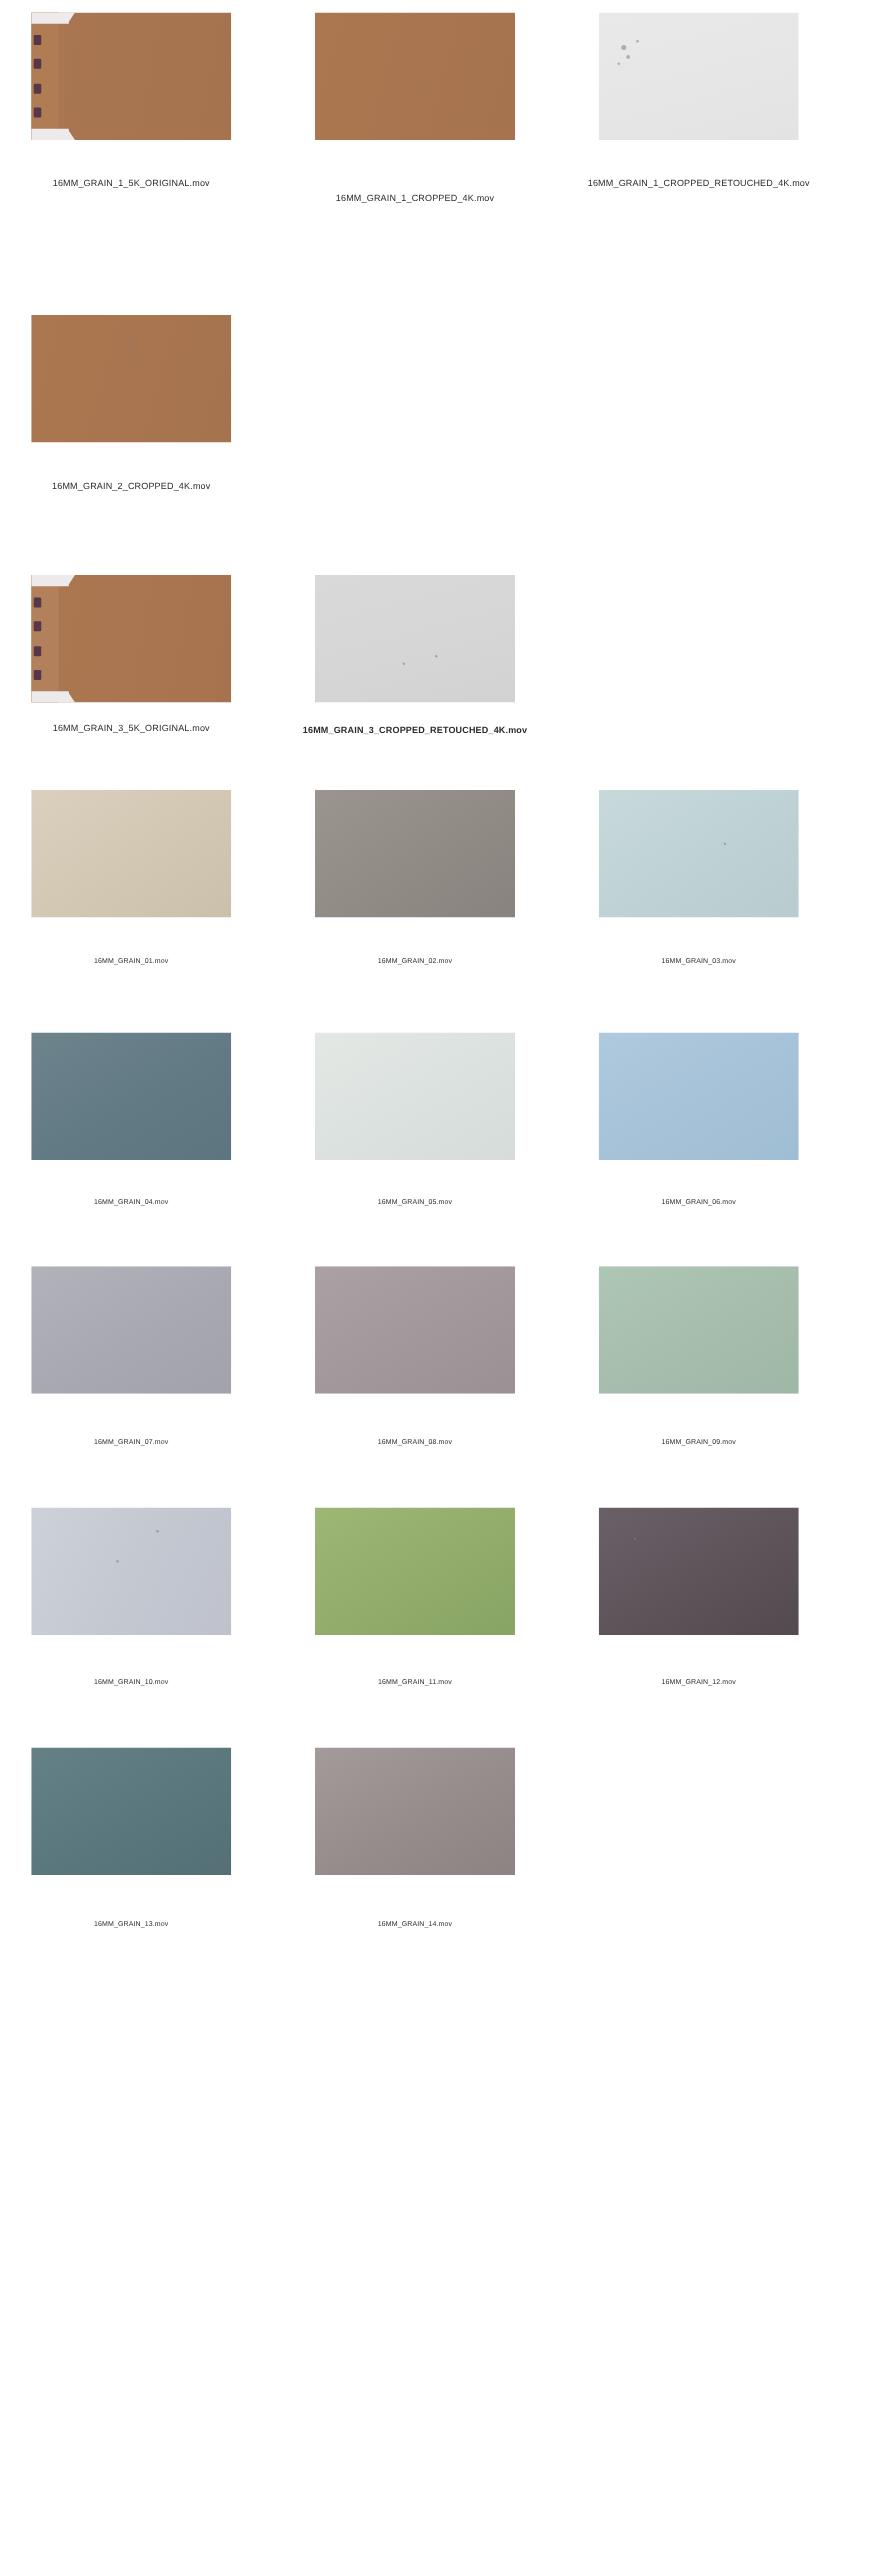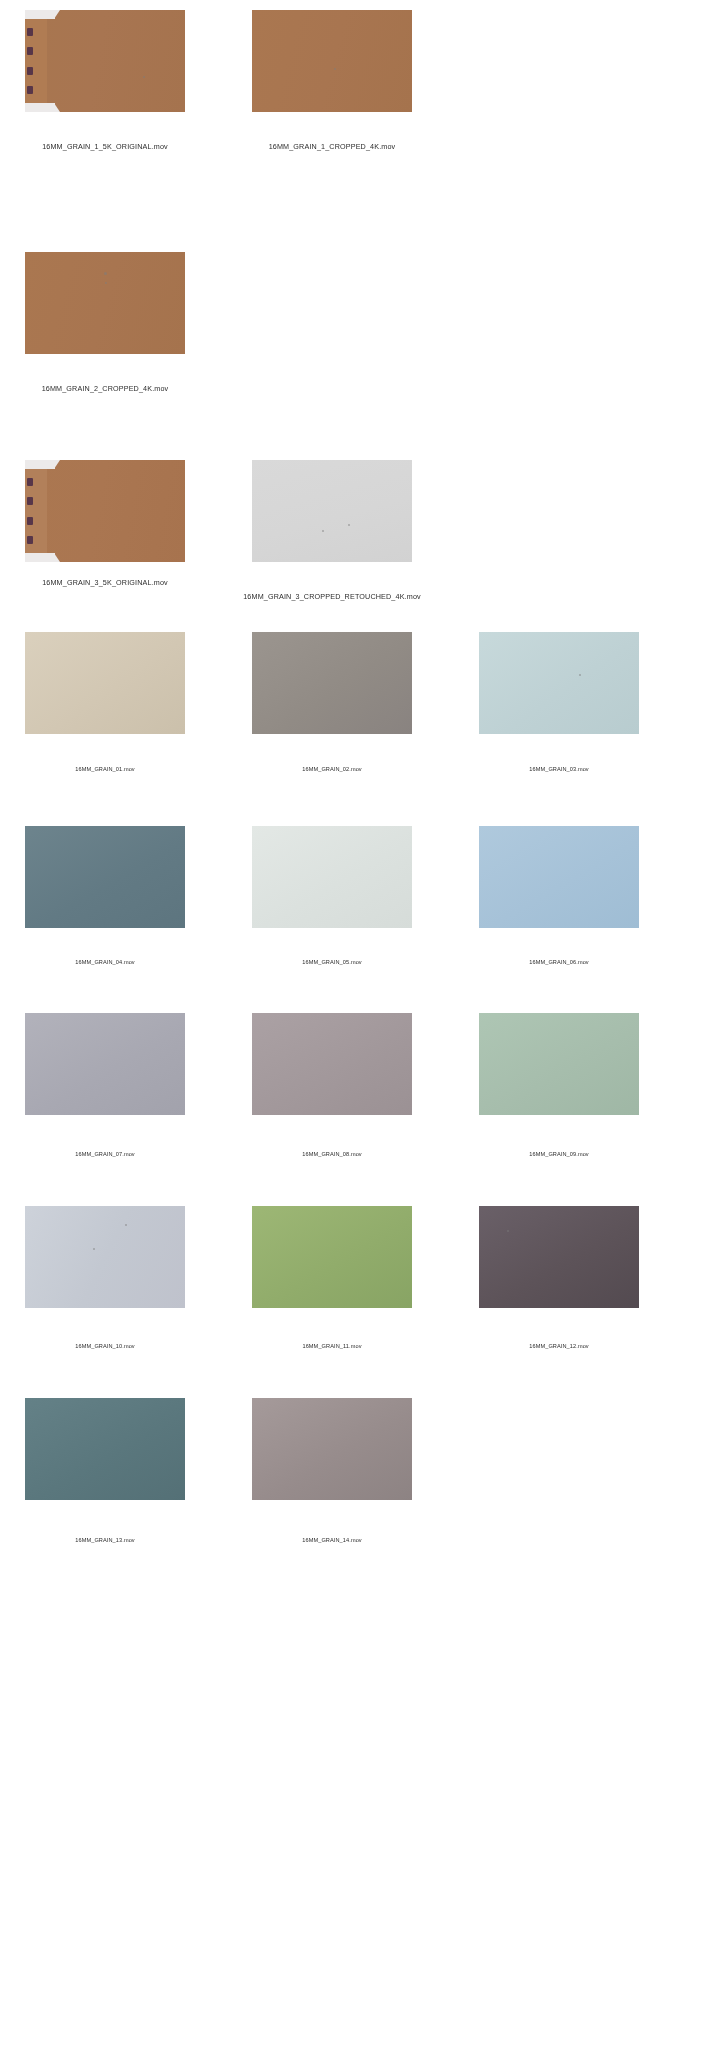--- a/index.html
+++ b/index.html
@@ -151,21 +151,31 @@
           </div>
           <div class="speck" style="left: 118px; top: 66px; width: 2px; height: 2px;"></div>
         </div>
         <div class="asset-label" style="margin-top: 30px;">16MM_GRAIN_1_5K_ORIGINAL.mov</div>
       </div>
       <div class="grid-cell">
         <div class="thumb-frame">
           <div class="thumb-img" style="background: linear-gradient(105deg, rgb(170, 119, 80) 0%, rgb(168, 117, 80) 50%, rgb(165, 115, 77) 100%);"></div>
           <div class="speck" style="left: 82px; top: 58px; width: 2px; height: 2px;"></div>
         </div>
-        <div class="asset-label" style="margin-top: 30px;">16MM_GRAIN_1_CROPPED_4K.mov</div>
+        <div class="asset-label" style="margin-top: 42px;">16MM_GRAIN_1_CROPPED_4K.mov</div>
+      </div>
+      <div class="grid-cell">
+        <div class="thumb-frame">
+          <div class="thumb-img" style="background: linear-gradient(165deg, rgb(233, 233, 233) 0%, rgb(230, 230, 230) 55%, rgb(227, 227, 227) 100%);"></div>
+          <div class="speck" style="left: 18px; top: 26px; width: 4px; height: 4px;"></div>
+          <div class="speck" style="left: 22px; top: 34px; width: 3px; height: 3px;"></div>
+          <div class="speck" style="left: 15px; top: 40px; width: 2px; height: 2px;"></div>
+          <div class="speck" style="left: 30px; top: 22px; width: 2px; height: 2px;"></div>
+        </div>
+        <div class="asset-label" style="margin-top: 30px;">16MM_GRAIN_1_CROPPED_RETOUCHED_4K.mov</div>
       </div>
     </div>
     <div class="grid-row" style="top: 252px;">
       <div class="grid-cell">
         <div class="thumb-frame">
           <div class="thumb-img" style="background: linear-gradient(105deg, rgb(170, 119, 80) 0%, rgb(168, 117, 80) 50%, rgb(165, 115, 77) 100%);"></div>
           <div class="speck" style="left: 79px; top: 20px; width: 3px; height: 3px;"></div>
           <div class="speck" style="left: 80px; top: 30px; width: 2px; height: 2px;"></div>
         </div>
         <div class="asset-label" style="margin-top: 30px;">16MM_GRAIN_2_CROPPED_4K.mov</div>
@@ -186,21 +196,21 @@
           </div>
         </div>
         <div class="asset-label" style="margin-top: 16px;">16MM_GRAIN_3_5K_ORIGINAL.mov</div>
       </div>
       <div class="grid-cell">
         <div class="thumb-frame">
           <div class="thumb-img" style="background: linear-gradient(165deg, rgb(217, 217, 217) 0%, rgb(214, 214, 214) 55%, rgb(210, 210, 210) 100%);"></div>
           <div class="speck" style="left: 96px; top: 64px; width: 2px; height: 2px;"></div>
           <div class="speck" style="left: 70px; top: 70px; width: 2px; height: 2px;"></div>
         </div>
-        <div class="asset-label" style="margin-top: 30px;">16MM_GRAIN_3_CROPPED_RETOUCHED_4K.mov</div>
+        <div class="asset-label" style="margin-top: 17px; font-weight: bold;">16MM_GRAIN_3_CROPPED_RETOUCHED_4K.mov</div>
       </div>
     </div>
     <div class="grid-row" style="top: 632px;">
       <div class="grid-cell">
         <div class="thumb-frame">
           <div class="thumb-img" style="background: linear-gradient(145deg, rgb(218, 208, 189) 0%, rgb(210, 199, 179) 55%, rgb(203, 192, 171) 100%);"></div>
         </div>
         <div class="asset-label label-small" style="margin-top: 31px;">16MM_GRAIN_01.mov</div>
       </div>
       <div class="grid-cell">

